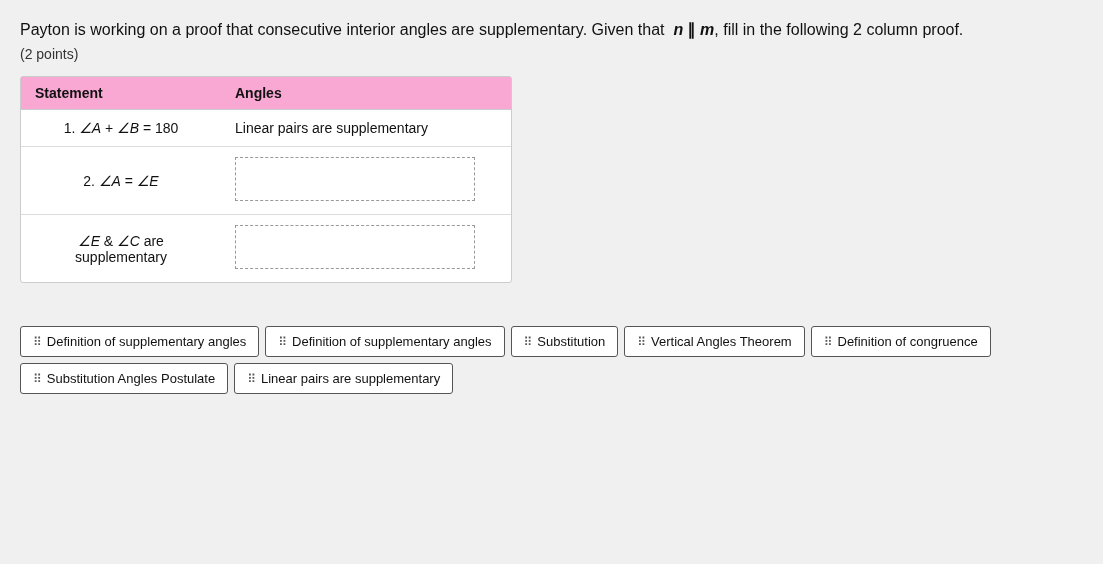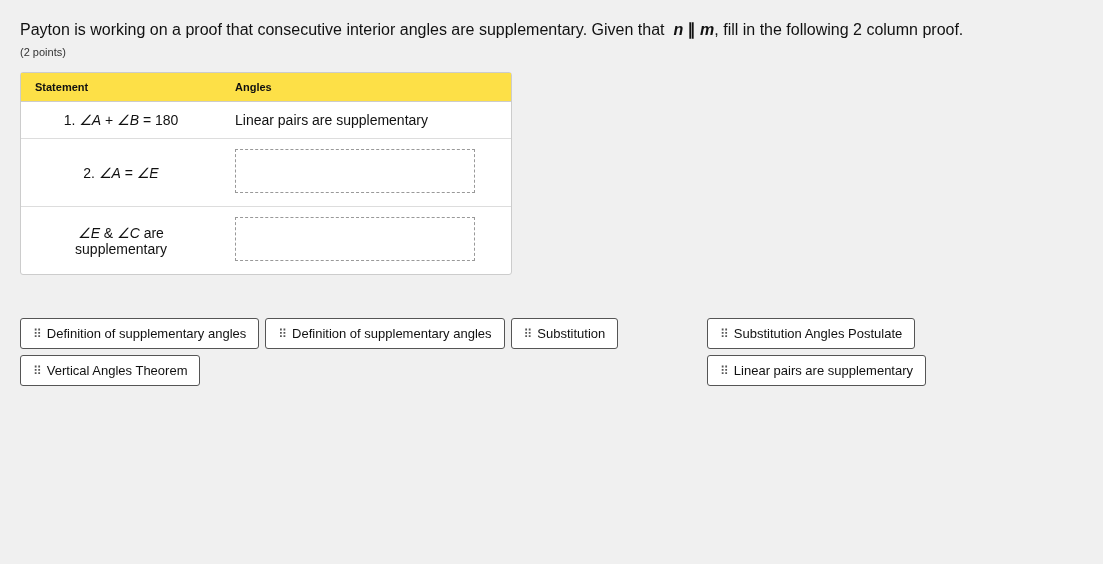--- a/index.html
+++ b/index.html
@@ -11,43 +11,43 @@
       padding: 18px 20px;
       font-size: 14px;
       color: #111;
     }
     .problem-text {
       font-size: 16px;
       margin-bottom: 4px;
       line-height: 1.5;
     }
     .points {
-      font-size: 11px;
+      font-size: 14px;
       margin-bottom: 14px;
       color: #333;
     }
     .proof-container {
       background: #fff;
       border: 1px solid #ccc;
       border-radius: 3px;
       display: inline-block;
       min-width: 490px;
       margin-bottom: 30px;
     }
     table.proof-table {
       border-collapse: collapse;
       width: 490px;
     }
     table.proof-table th {
       text-align: left;
       padding: 8px 14px;
       font-weight: bold;
       border-bottom: 1px solid #ccc;
-      background: #fde047;
-      font-size: 11px;
+      background: #f9a8d4;
+      font-size: 14px;
     }
     table.proof-table td {
       padding: 10px 14px;
       vertical-align: middle;
       font-size: 14px;
     }
     table.proof-table tr {
       border-bottom: 1px solid #ddd;
     }
     table.proof-table tr:last-child {
@@ -61,21 +61,21 @@
       width: 240px;
       padding: 4px;
       display: inline-block;
     }
     .reason-text {
       font-size: 14px;
     }
     
     .answer-choices-area {
       display: flex;
-      flex-direction: row;
+      flex-direction: column;
       gap: 6px;
       margin-top: 10px;
     }
     .answer-row {
       display: flex;
       flex-wrap: wrap;
       gap: 6px;
       align-items: center;
     }
     .answer-chip {
@@ -143,20 +143,21 @@
     </tbody>
   </table>
 </div>
 
 <div class="answer-choices-area">
   <div class="answer-row">
     <div class="answer-chip">Definition of supplementary angles</div>
     <div class="answer-chip">Definition of supplementary angles</div>
     <div class="answer-chip">Substitution</div>
     <div class="answer-chip">Vertical Angles Theorem</div>
+    <div class="answer-chip">Definition of congruence</div>
   </div>
   <div class="answer-row">
     <div class="answer-chip">Substitution Angles Postulate</div>
     <div class="answer-chip">Linear pairs are supplementary</div>
   </div>
 </div>
 
 
 
 

